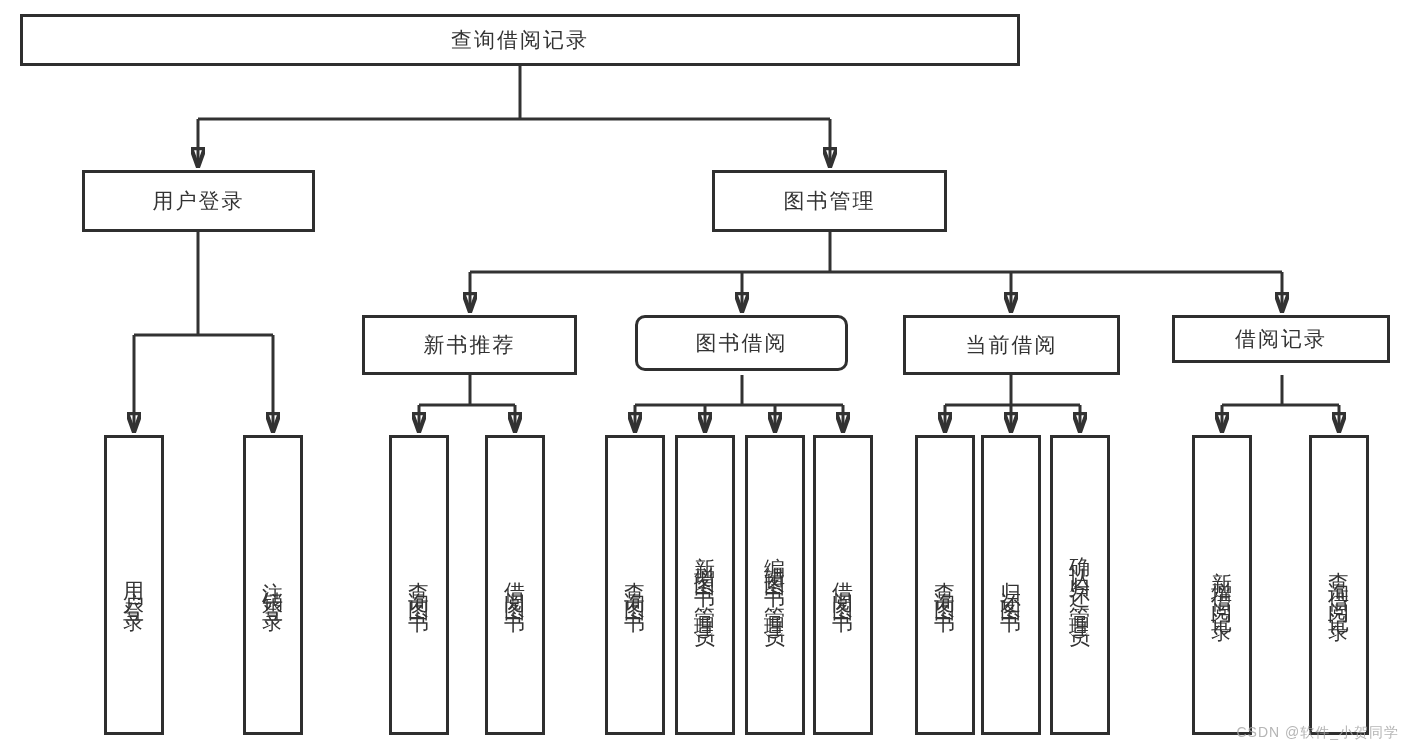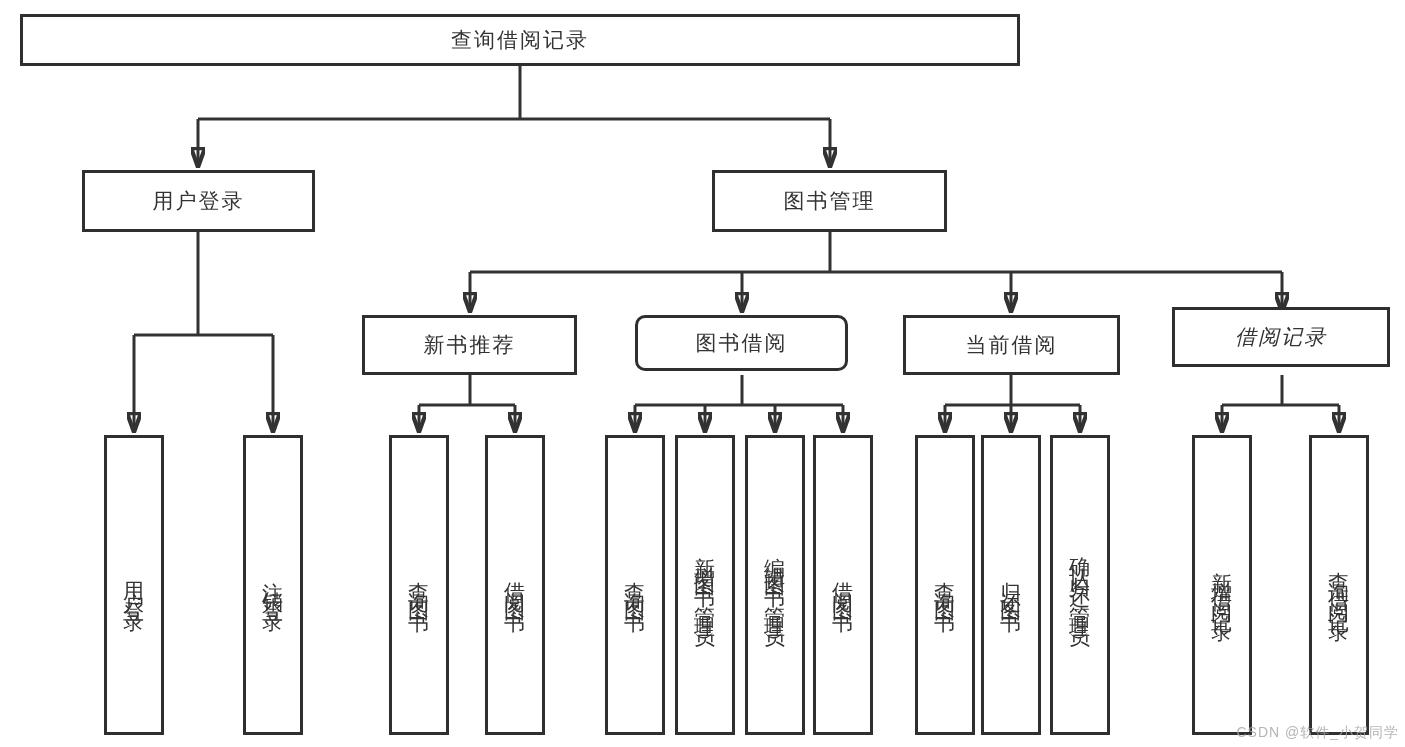--- a/index.html
+++ b/index.html
@@ -135,21 +135,21 @@
 
   <div class="box hbox" style="left:362px; top:315px; width:215px; height:60px;">
     <span>新书推荐</span>
   </div>
   <div class="box hbox" style="left:635px; top:315px; width:213px; height:56px;border-radius:10px;">
     <span>图书借阅</span>
   </div>
   <div class="box hbox" style="left:903px; top:315px; width:217px; height:60px;font-family:Liberation Serif, serif;">
     <span>当前借阅</span>
   </div>
-  <div class="box hbox" style="left:1172px; top:307px; width:218px; height:60px;font-style:italic;">
+  <div class="box hbox" style="left:1172px; top:315px; width:218px; height:48px;">
     <span>借阅记录</span>
   </div>
 
   <div class="box vbox" style="left:104px;">
     <span>用户登录</span>
   </div>
   <div class="box vbox" style="left:243px;">
     <span>注销登录</span>
   </div>
 

